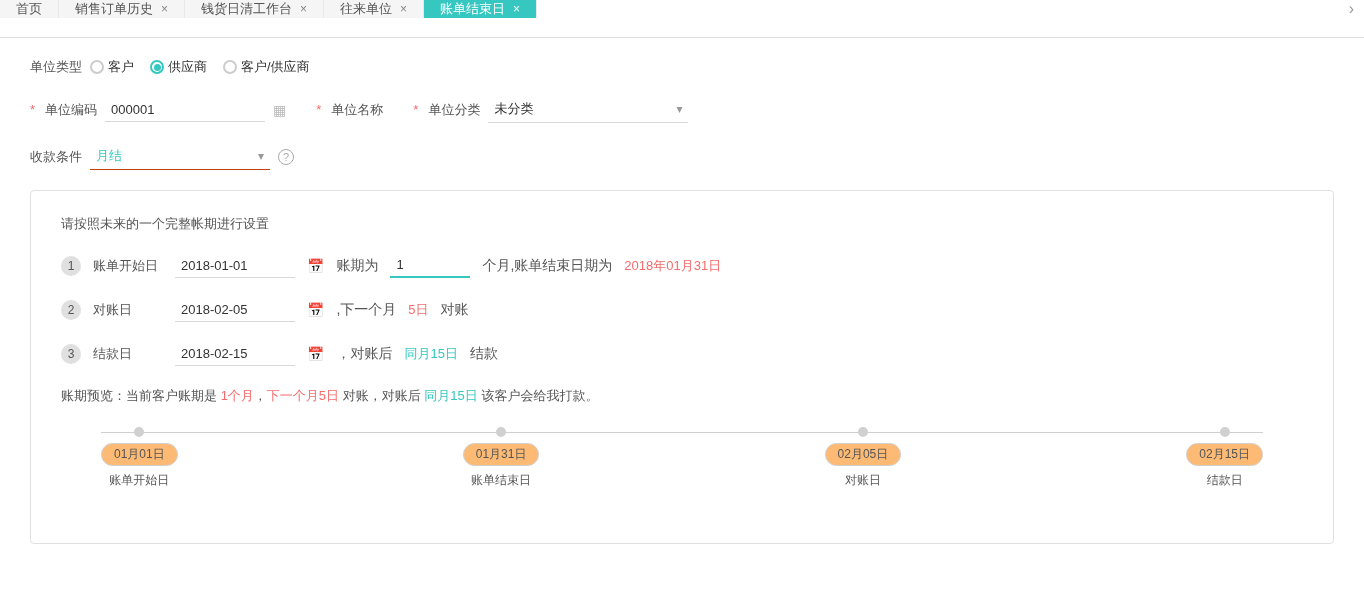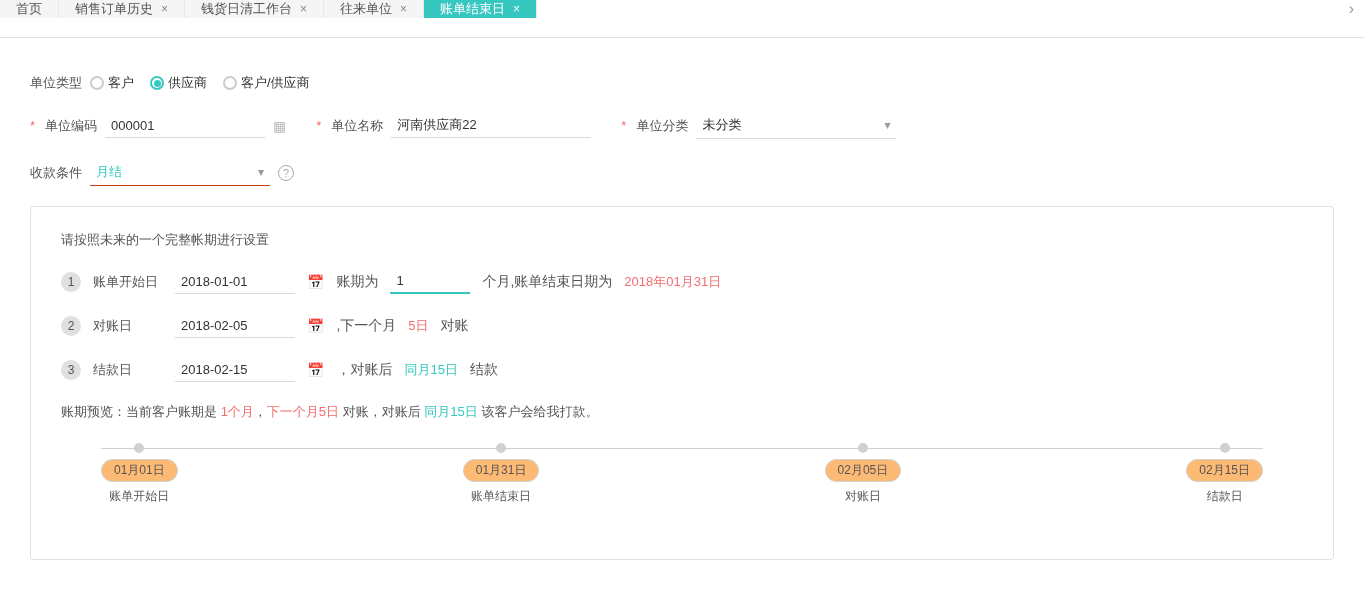--- a/index.html
+++ b/index.html
@@ -54,21 +54,20 @@
       background: #fff;
       min-height: 570px;
     }
 
     
     .form-row {
       display: flex;
       align-items: center;
       margin-bottom: 20px;
       gap: 30px;
-      margin-top: 16px;
     }
     .form-group {
       display: flex;
       align-items: center;
       gap: 8px;
     }
     .form-label {
       color: #555;
       white-space: nowrap;
     }
@@ -327,21 +326,20 @@
   <div class="form-row">
     <div class="form-group">
       <span class="required-star">*</span>
       <span class="form-label">单位编码</span>
       <input class="form-input" type="text" value="000001" style="">
       <span class="cal-icon">▦</span>
     </div>
     <div class="form-group">
       <span class="required-star">*</span>
       <span class="form-label">单位名称</span>
-      <input class="form-input wide" type="text" value="河南供应商22" style="">
     </div>
     <div class="form-group">
       <span class="required-star">*</span>
       <span class="form-label">单位分类</span>
       <div class="category-wrap">
         <span class="category-value">未分类</span>
         <span class="select-arrow">▾</span>
       </div>
     </div>
   </div>

